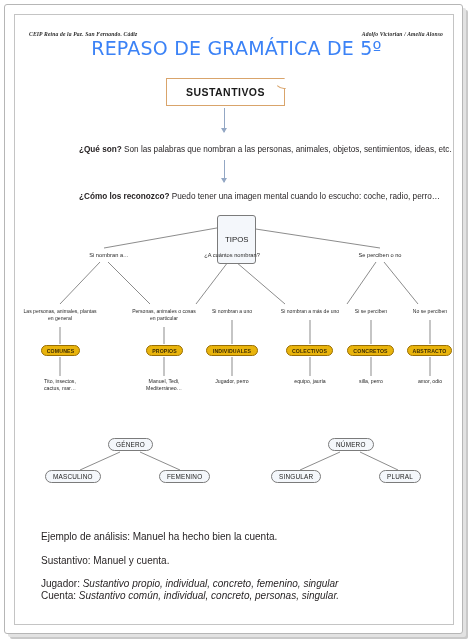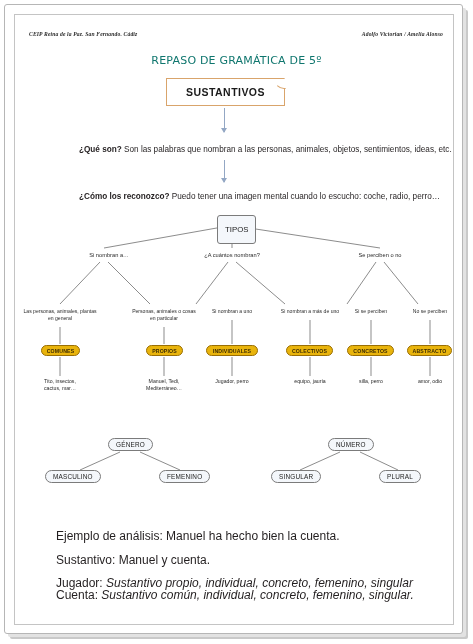--- a/index.html
+++ b/index.html
@@ -64,25 +64,25 @@
     font-size: 5.6px;
     letter-spacing: .15px;
     color: #2a2a2a;
     white-space: nowrap;
   }
   #hdr-left  { left: 29px;  top: 31px; }
   #hdr-right { right: 30px; top: 31px; }
 
   #doc-title {
     position: absolute;
-    left: 0; right: 0; top: 54px;
-    text-align: center;
-    font-size: 11px;
+    left: 0; right: 0; top: 37px;
+    text-align: center;
+    font-size: 19px;
     letter-spacing: .2px;
-    color: #0f766e;
+    color: #3b82f6;
     font-family: "DejaVu Sans", sans-serif;
   }
 
   
   #sustantivos-box {
     position: absolute;
     left: 166px; top: 78px;
     width: 119px; height: 28px;
     background: #ffffff;
     border: 1.6px solid #d9a46b;
@@ -155,21 +155,21 @@
     font-size: 7.6px;
     color: #1a1a1a;
     padding: 1.5px 5px;
     white-space: nowrap;
     box-sizing: border-box;
     text-align: center;
   }
   #node-tipos {
     left: 217px; top: 215px;
     font-size: 7.8px;
-    padding: 9px 7px;
+    padding: 19px 7px;
   }
 
   .branch-label {
     position: absolute;
     font-size: 5.7px;
     color: #2b2b2b;
     text-align: center;
     white-space: nowrap;
     line-height: 7px;
   }
@@ -220,25 +220,24 @@
     padding: 2px 7px;
     white-space: nowrap;
     box-sizing: border-box;
     text-align: center;
     letter-spacing: .2px;
   }
 
   
   .btm {
     position: absolute;
-    font-size: 12px;
+    font-size: 10px;
     line-height: 11px;
     color: #231f20;
     white-space: nowrap;
-    margin-left: 15px;
   }
   .btm i { font-style: italic; }
   #btm-1 { left: 41px; top: 531px; }
   #btm-2 { left: 41px; top: 555px; }
   #btm-3 { left: 41px; top: 578px; }
   #btm-4 { left: 41px; top: 590px; }
 </style>
 </head>
 <body>
 
@@ -371,16 +370,16 @@
   </div>
 
   <div class="btm" id="btm-1">
     <span>Ejemplo de análisis:</span><span>   Manuel ha hecho bien la cuenta.</span>
   </div>
   <div class="btm" id="btm-2">Sustantivo: Manuel y cuenta.</div>
   <div class="btm" id="btm-3">
     <span>Jugador:</span><i> Sustantivo propio, individual, concreto, femenino, singular</i>
   </div>
   <div class="btm" id="btm-4">
-    <span>Cuenta:</span><i>  Sustantivo común, individual, concreto, femenino, singular.</i>
+    <span>Cuenta:</span><i>  Sustantivo común, individual, concreto, personas, singular.</i>
   </div>
 
 </div>
 
 </body></html>

